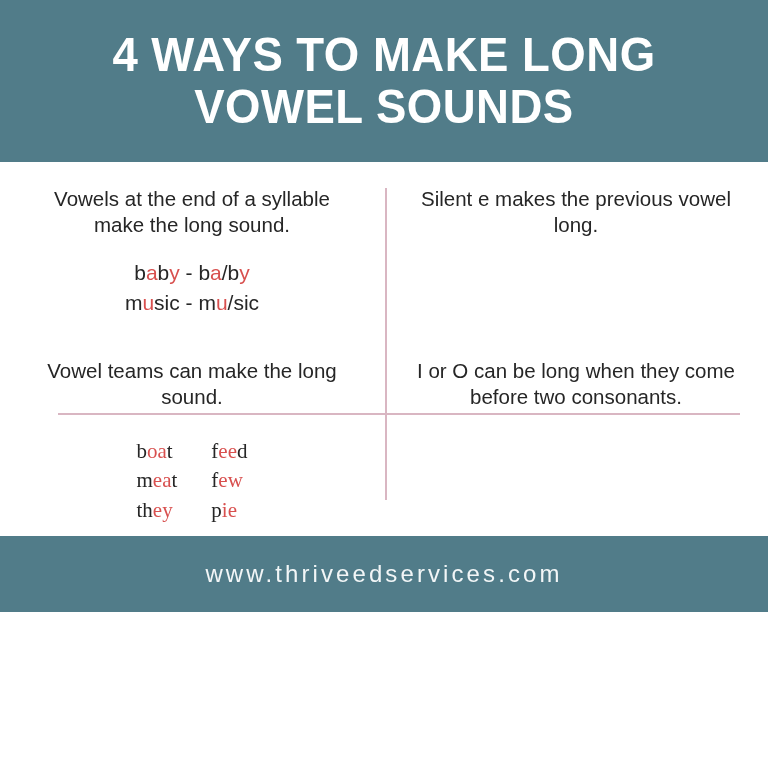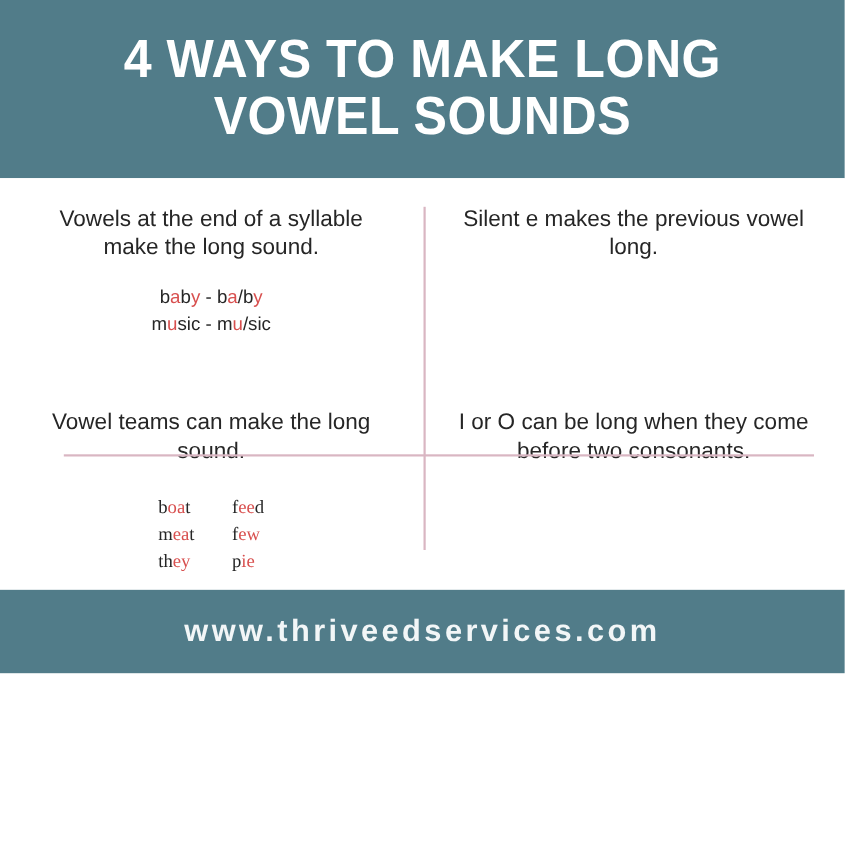--- a/index.html
+++ b/index.html
@@ -75,21 +75,21 @@
     line-height: 1.28;
     text-align: center;
     font-weight: normal;
     margin: 0;
     max-width: 320px;
   }
 
   .examples {
     margin-top: 20px;
     color: #262626;
-    font-size: 17px;
+    font-size: 21px;
     line-height: 1.42;
     text-align: center;
   }
   .examples.two-col {
     display: flex;
     gap: 34px;
     text-align: left;
     margin-top: 26px;
     font-family: Liberation Serif, serif;
   }
@@ -119,23 +119,23 @@
   .footer-band {
     height: 76px;
     background: #517c89;
     display: flex;
     align-items: center;
     justify-content: center;
     flex: 0 0 auto;
   }
   .footer-url {
     color: #f2f6f7;
-    font-size: 28px;
+    font-size: 24px;
     letter-spacing: 3.1px;
-    font-weight: bold;
+    font-weight: normal;
   }
 </style>
 </head>
 <body>
 
 <div class="poster">
 
   <div class="header-band">
     <h1 class="header-title">4 WAYS TO MAKE LONG
 VOWEL SOUNDS</h1>

